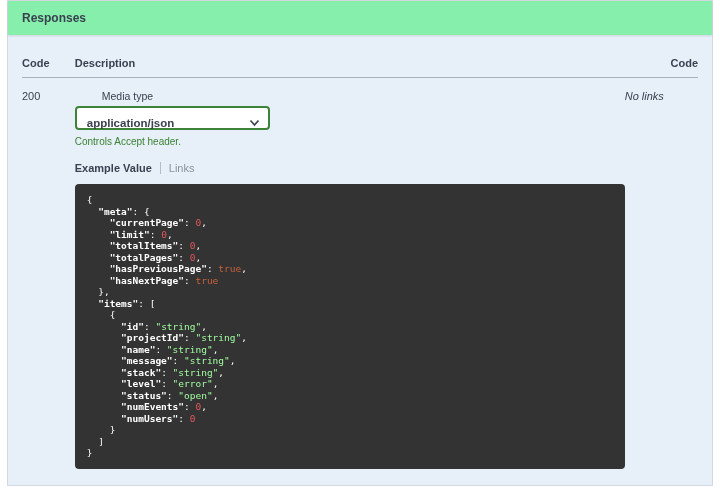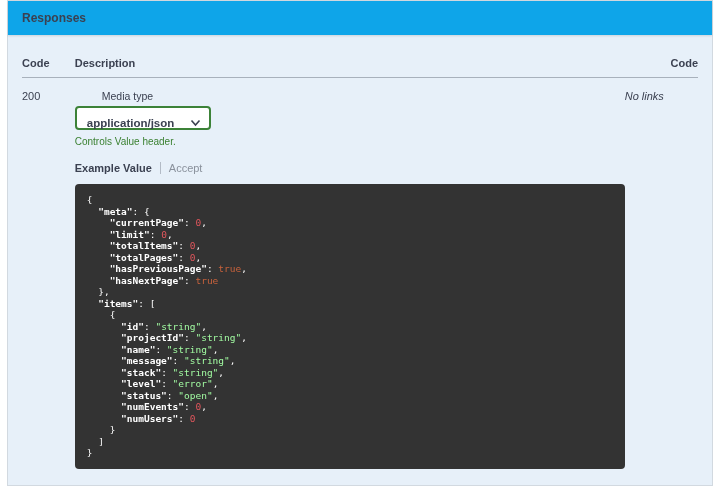--- a/index.html
+++ b/index.html
@@ -8,21 +8,21 @@
     background:#ffffff;
     font-family:"Liberation Sans", sans-serif;
     overflow:hidden;
   }
   .opblock {
     margin:0 7px;
     border:1px solid #d2d9e0;
     background:var(--panel-blue, #e7f0f9);
   }
   .section-header {
-    background:#0ea5e9;
+    background:#86efac;
     padding:10px 14px;
     box-shadow:0 1px 2px rgba(0,0,0,.12);
     position:relative;
     z-index:2;
   }
   .section-header h4 {
     font-size:12px;
     font-weight:bold;
     color:var(--text, #3b4151);
   }
@@ -52,21 +52,21 @@
   .media-type-label {
     font-size:10.5px;
     color:var(--text, #3b4151);
     margin-bottom:4px;
     padding-left:27px;
   }
   .select-wrap {
     display:inline-flex;
     align-items:center;
     justify-content:space-between;
-    width:136px;
+    width:195px;
     height:24px;
     background:#ffffff;
     border:2px solid var(--accent-green, #3c8238);
     border-radius:4px;
     padding:10px 8px 0 10px;
     font-size:11.5px;
     font-weight:bold;
     color:var(--text, #3b4151);
     cursor:pointer;
   }
@@ -128,25 +128,25 @@
         <tr>
           <td class="code-cell">200</td>
           <td class="desc-cell">
             <div class="media-type-label">Media type</div>
             <div class="select-wrap">
               <span>application/json</span>
               <svg class="chevron" width="11" height="8" viewBox="0 0 11 8">
                 <polyline points="1.5,1.5 5.5,6 9.5,1.5" fill="none" stroke="#3b4151" stroke-width="1.6"></polyline>
               </svg>
             </div>
-            <div class="controls-note">Controls Value header.</div>
+            <div class="controls-note">Controls Accept header.</div>
             <div class="tabs">
               <span class="tab active">Example Value</span>
               <span class="tab-divider"></span>
-              <span class="tab inactive">Accept</span>
+              <span class="tab inactive">Links</span>
             </div>
             <pre class="code-block"><div><span class="tk-p">{</span></div><div><span class="tk-p">  </span><span class="tk-k">"meta"</span><span class="tk-p">: {</span></div><div><span class="tk-p">    </span><span class="tk-k">"currentPage"</span><span class="tk-p">: </span><span class="tk-n">0</span><span class="tk-p">,</span></div><div><span class="tk-p">    </span><span class="tk-k">"limit"</span><span class="tk-p">: </span><span class="tk-n">0</span><span class="tk-p">,</span></div><div><span class="tk-p">    </span><span class="tk-k">"totalItems"</span><span class="tk-p">: </span><span class="tk-n">0</span><span class="tk-p">,</span></div><div><span class="tk-p">    </span><span class="tk-k">"totalPages"</span><span class="tk-p">: </span><span class="tk-n">0</span><span class="tk-p">,</span></div><div><span class="tk-p">    </span><span class="tk-k">"hasPreviousPage"</span><span class="tk-p">: </span><span class="tk-b">true</span><span class="tk-p">,</span></div><div><span class="tk-p">    </span><span class="tk-k">"hasNextPage"</span><span class="tk-p">: </span><span class="tk-b">true</span></div><div><span class="tk-p">  },</span></div><div><span class="tk-p">  </span><span class="tk-k">"items"</span><span class="tk-p">: [</span></div><div><span class="tk-p">    {</span></div><div><span class="tk-p">      </span><span class="tk-k">"id"</span><span class="tk-p">: </span><span class="tk-s">"string"</span><span class="tk-p">,</span></div><div><span class="tk-p">      </span><span class="tk-k">"projectId"</span><span class="tk-p">: </span><span class="tk-s">"string"</span><span class="tk-p">,</span></div><div><span class="tk-p">      </span><span class="tk-k">"name"</span><span class="tk-p">: </span><span class="tk-s">"string"</span><span class="tk-p">,</span></div><div><span class="tk-p">      </span><span class="tk-k">"message"</span><span class="tk-p">: </span><span class="tk-s">"string"</span><span class="tk-p">,</span></div><div><span class="tk-p">      </span><span class="tk-k">"stack"</span><span class="tk-p">: </span><span class="tk-s">"string"</span><span class="tk-p">,</span></div><div><span class="tk-p">      </span><span class="tk-k">"level"</span><span class="tk-p">: </span><span class="tk-s">"error"</span><span class="tk-p">,</span></div><div><span class="tk-p">      </span><span class="tk-k">"status"</span><span class="tk-p">: </span><span class="tk-s">"open"</span><span class="tk-p">,</span></div><div><span class="tk-p">      </span><span class="tk-k">"numEvents"</span><span class="tk-p">: </span><span class="tk-n">0</span><span class="tk-p">,</span></div><div><span class="tk-p">      </span><span class="tk-k">"numUsers"</span><span class="tk-p">: </span><span class="tk-n">0</span></div><div><span class="tk-p">    }</span></div><div><span class="tk-p">  ]</span></div><div><span class="tk-p">}</span></div></pre>
           </td>
           <td class="links-cell">No links</td>
         </tr>
       </tbody>
     </table>
   </div>
 </div>
 

